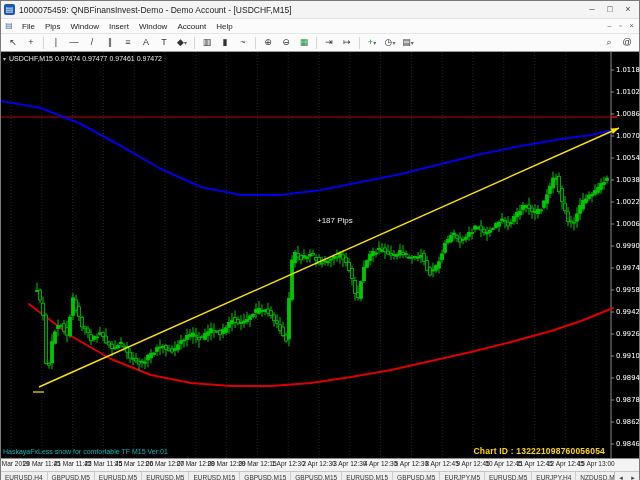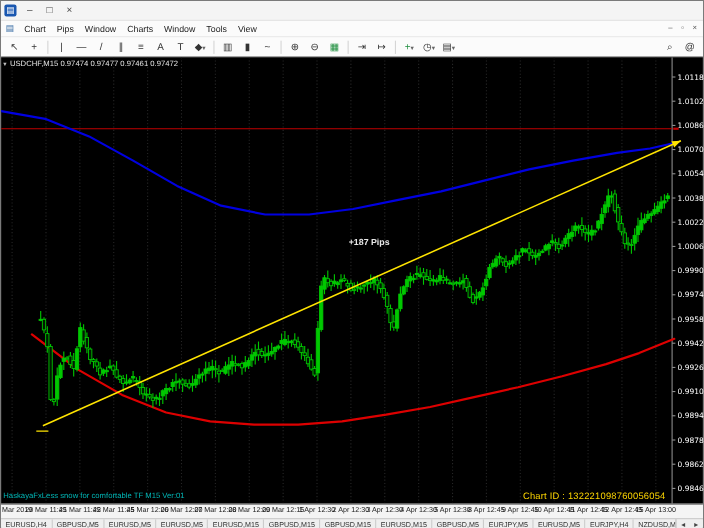--- a/index.html
+++ b/index.html
@@ -21,58 +21,59 @@
   .toolbar{height:17px;background:#fbfbfb;display:flex;align-items:center;padding:0 3px;flex:0 0 auto;border-bottom:1px solid #9a9a9a;}
   .tbtn{min-width:15px;height:14px;font-size:9px;line-height:13px;text-align:center;color:#333;border:1px solid transparent;margin:0 0.5px;white-space:nowrap;}
   .tbtn .dd{font-size:6px;color:#666;}
   .tsep{width:1px;height:12px;background:#d5d5d5;margin:0 3px;}
   .tbright{margin-left:auto;display:flex;}
   
   .chartarea{position:relative;height:406px;background:#000;flex:0 0 auto;}
   .chartarea svg{position:absolute;left:0;top:0;}
   .ohlc{position:absolute;left:2px;top:3px;color:#e6e6e6;font-size:7px;white-space:nowrap;display:flex;align-items:center;gap:3px;}
   .ocarrow{color:#bdbdbd;font-size:6px;}
-  .pips{position:absolute;left:316px;top:164px;color:#e8e8e8;font-size:8px;font-weight:bold;}
+  .pips{position:absolute;left:316px;top:164px;color:#e8e8e8;font-size:8px;}
   .watermark{position:absolute;left:2px;bottom:3px;color:#00b9b9;font-size:7px;}
-  .chartid{position:absolute;right:34px;bottom:2px;color:#ffd700;font-size:8.5px;font-weight:normal;letter-spacing:0.2px;}
+  .chartid{position:absolute;right:34px;bottom:2px;color:#ffd700;font-size:8.5px;font-weight:bold;letter-spacing:0.2px;}
   .axisdrag{position:absolute;right:0;top:0;width:29px;height:100%;}
   
   .timeaxis{height:12px;background:#f4f4f4;position:relative;border-top:1px solid #888;flex:0 0 auto;overflow:hidden;}
   .timeaxis span{position:absolute;top:1px;transform:translateX(-50%);font-size:6.5px;color:#1a1a1a;white-space:nowrap;}
   
   .tabbar{height:12px;background:#efefef;border-top:1px solid #c6c6c6;display:flex;align-items:stretch;flex:0 0 auto;}
   .tabs{display:flex;flex:1;overflow:hidden;}
   .tab{font-size:6.5px;color:#333;line-height:11px;padding:0 4px;border-right:1px solid #ccc;white-space:nowrap;}
   .tabnav{display:flex;border-left:1px solid #bbb;}
   .tabarrow{width:12px;font-size:7px;line-height:11px;text-align:center;color:#444;}
 </style>
 </head>
 <body>
 
 <div class="window">
 
   <div class="titlebar">
     <span class="appicon">▤</span>
+    <span class="title">1000075459: QNBFinansInvest-Demo - Demo Account - [USDCHF,M15]</span>
     <span class="winbtns">
         <span class="winbtn">–</span>
         <span class="winbtn">□</span>
         <span class="winbtn">×</span>
       </span>
   </div>
 
   <div class="menubar">
     <span class="menuicon">▤</span>
     <span style="display:flex">
-        <span class="menuitem">Chart</span>
+        <span class="menuitem">File</span>
         <span class="menuitem">Pips</span>
         <span class="menuitem">Window</span>
-        <span class="menuitem">Charts</span>
+        <span class="menuitem">Insert</span>
         <span class="menuitem">Window</span>
-        <span class="menuitem">Tools</span>
-        <span class="menuitem">View</span>
+        <span class="menuitem">Account</span>
+        <span class="menuitem">Help</span>
       </span>
     <span class="childbtns">
         <span class="childbtn">–</span>
         <span class="childbtn">▫</span>
         <span class="childbtn">×</span>
       </span>
   </div>
 
   <div class="toolbar">
     <span style="display:flex;align-items:center">

